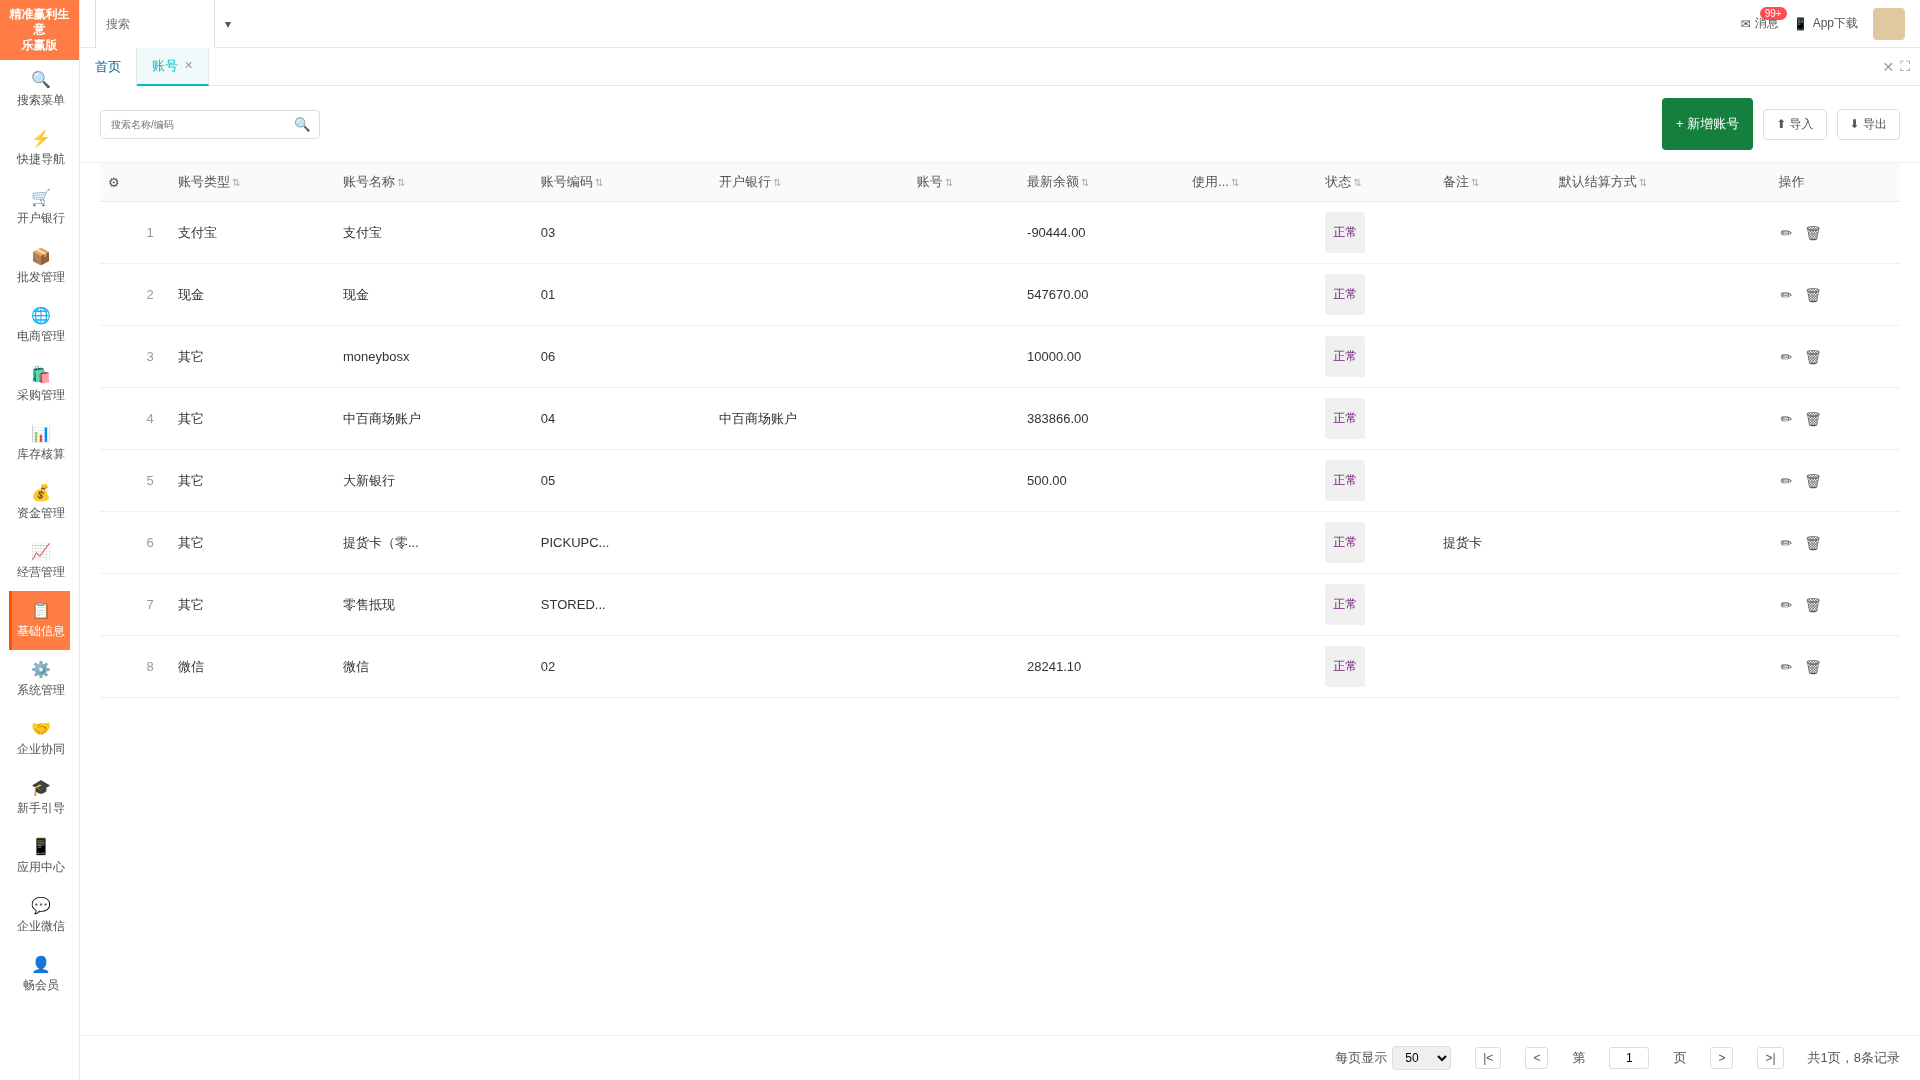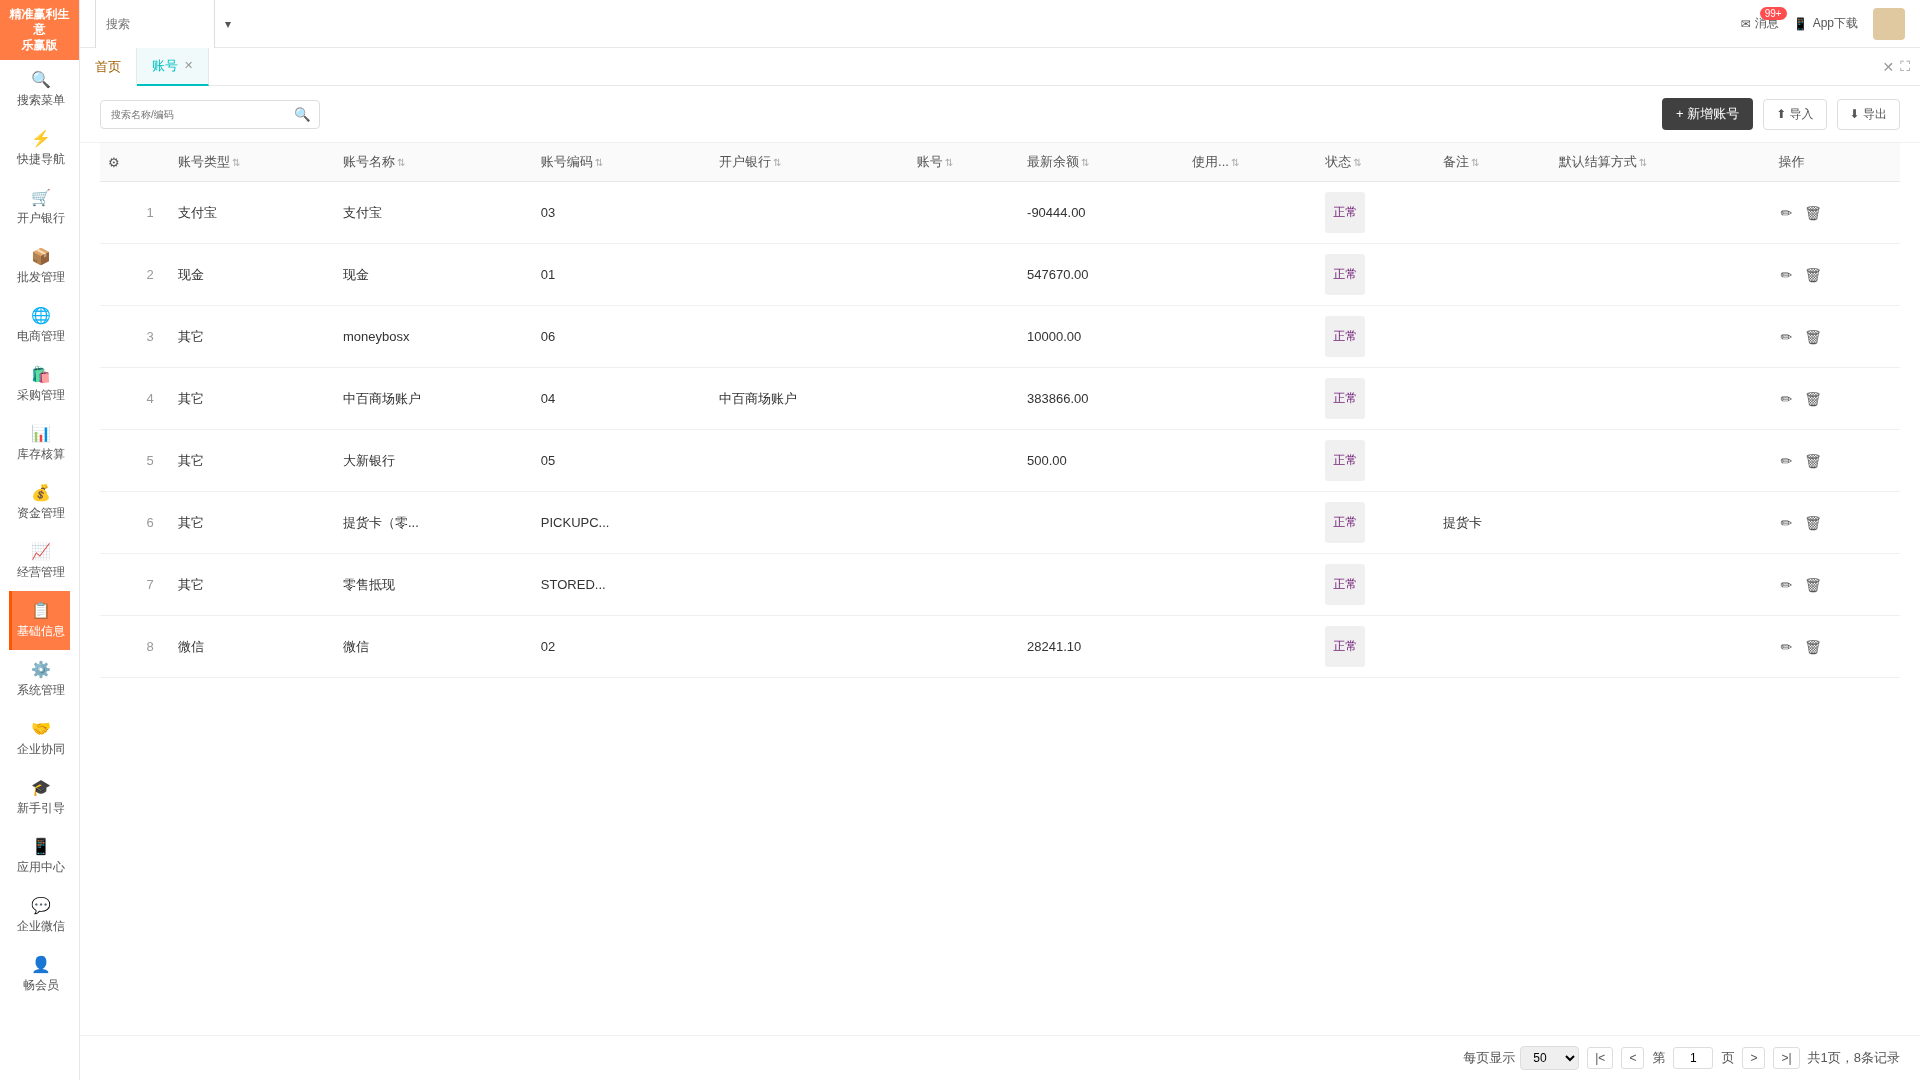--- a/index.html
+++ b/index.html
@@ -201,25 +201,25 @@
       padding: 6px 8px;
       cursor: pointer;
       color: #999;
     }
     .toolbar-right {
       display: flex;
       align-items: center;
       gap: 10px;
     }
     .btn-add {
-      background: #404040;
+      background: #15803d;
       color: #fff;
       border: none;
       border-radius: 4px;
-      padding: 7px 14px;
+      padding: 17px 14px;
       font-size: 13px;
       cursor: pointer;
       display: flex;
       align-items: center;
       gap: 4px;
     }
     .btn-import, .btn-export {
       background: #fff;
       color: #555;
       border: 1px solid #ddd;
@@ -292,21 +292,21 @@
       padding: 2px;
     }
 
     
     .pagination-bar {
       display: flex;
       align-items: center;
       justify-content: flex-end;
       padding: 10px 20px;
       border-top: 1px solid #f0f0f0;
-      gap: 8px;
+      gap: 24px;
       font-size: 13px;
       color: #555;
     }
     .pagination-select-wrap {
       display: flex;
       align-items: center;
       gap: 5px;
     }
     .pagination-select {
       border: 1px solid #ddd;
@@ -438,21 +438,21 @@
       </div>
       <div class="topbar-app">
         <span>📱</span>
         <span>App下载</span>
       </div>
       <div class="topbar-avatar" style="background:#e0c8a0;"></div>
     </div>
   </div>
 
   <div class="tabs-bar">
-    <div class="tab-item active" style="color: #a16207; border-bottom: none; background: rgb(255, 255, 255); text-align: center;">
+    <div class="tab-item active" style="color: #0369a1; border-bottom: none; background: rgb(255, 255, 255); text-align: center;">
       <span>首页</span>
     </div>
     <div class="tab-item active" style="color:#00bfbf; border-bottom:2px solid #00bfbf; background:#f0fafa;">
       <span>账号</span>
       <span class="tab-close">✕</span>
     </div>
     <div class="tab-actions">
       <span class="close-icon-tab">✕</span>
       <span class="fullscreen-icon">⛶</span>
     </div>

